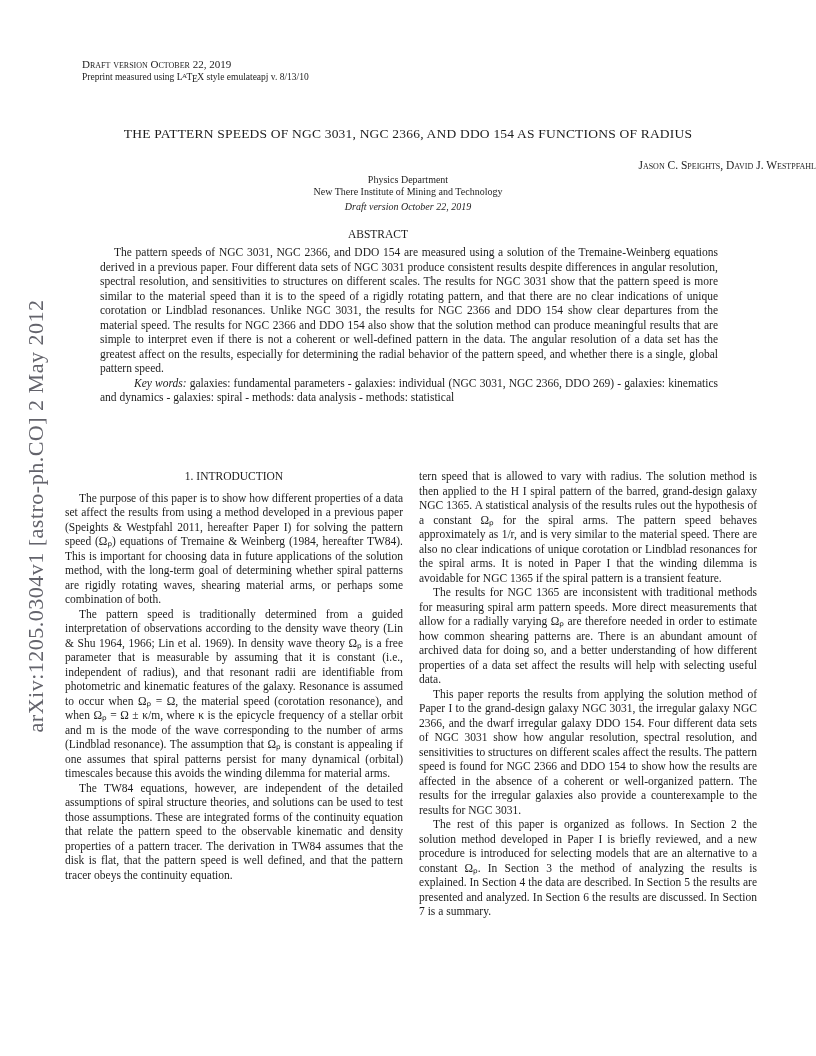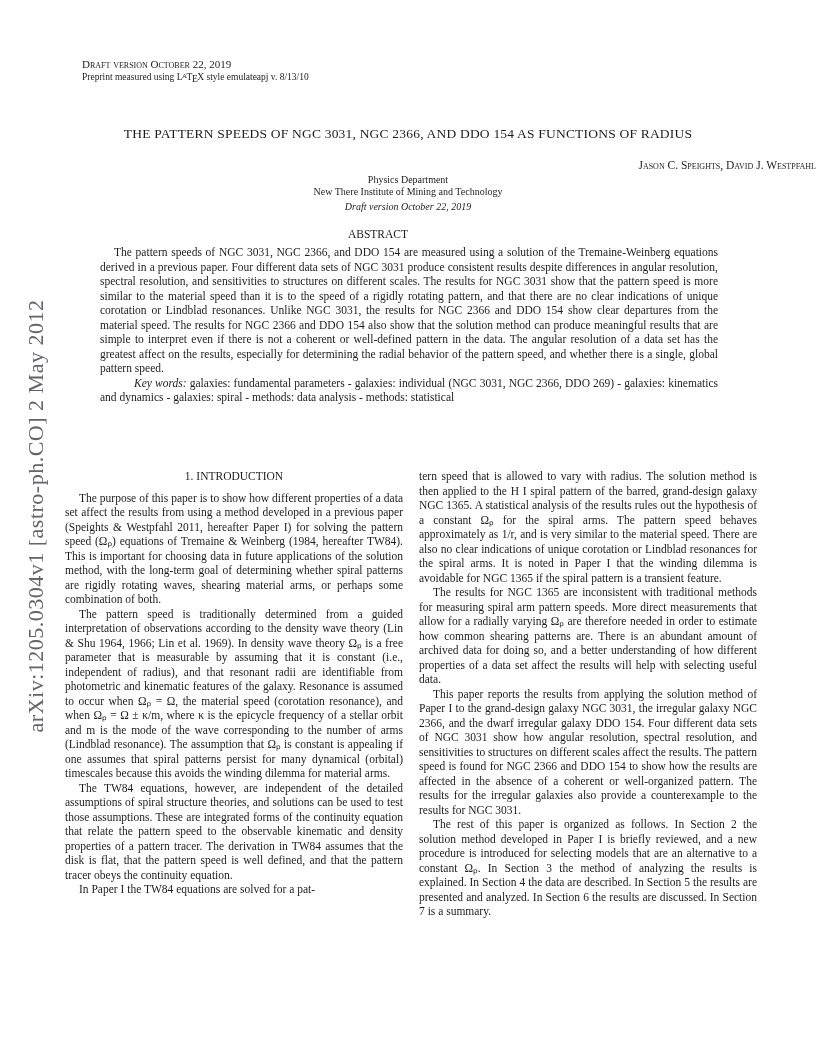--- a/index.html
+++ b/index.html
@@ -161,21 +161,20 @@
     <p>The pattern speeds of NGC 3031, NGC 2366, and DDO 154 are measured using a solution of the Tremaine-Weinberg equations derived in a previous paper. Four different data sets of NGC 3031 produce consistent results despite differences in angular resolution, spectral resolution, and sensitivities to structures on different scales. The results for NGC 3031 show that the pattern speed is more similar to the material speed than it is to the speed of a rigidly rotating pattern, and that there are no clear indications of unique corotation or Lindblad resonances. Unlike NGC 3031, the results for NGC 2366 and DDO 154 show clear departures from the material speed. The results for NGC 2366 and DDO 154 also show that the solution method can produce meaningful results that are simple to interpret even if there is not a coherent or well-defined pattern in the data. The angular resolution of a data set has the greatest affect on the results, especially for determining the radial behavior of the pattern speed, and whether there is a single, global pattern speed.</p>
     <p class="keywords"><span class="kw-label">Key words:</span><span> galaxies: fundamental parameters - galaxies: individual (NGC 3031, NGC 2366, DDO 269) - galaxies: kinematics and dynamics - galaxies: spiral - methods: data analysis - methods: statistical</span></p>
   </div>
 
   <div class="columns">
     <div class="col">
       <h2 class="section-heading">1. INTRODUCTION</h2>
       <p>The purpose of this paper is to show how different properties of a data set affect the results from using a method developed in a previous paper (Speights &amp; Westpfahl 2011, hereafter Paper I) for solving the pattern speed (Ωₚ) equations of Tremaine &amp; Weinberg (1984, hereafter TW84). This is important for choosing data in future applications of the solution method, with the long-term goal of determining whether spiral patterns are rigidly rotating waves, shearing material arms, or perhaps some combination of both.</p>
       <p>The pattern speed is traditionally determined from a guided interpretation of observations according to the density wave theory (Lin &amp; Shu 1964, 1966; Lin et al. 1969). In density wave theory Ωₚ is a free parameter that is measurable by assuming that it is constant (i.e., independent of radius), and that resonant radii are identifiable from photometric and kinematic features of the galaxy. Resonance is assumed to occur when Ωₚ = Ω, the material speed (corotation resonance), and when Ωₚ = Ω ± κ/m, where κ is the epicycle frequency of a stellar orbit and m is the mode of the wave corresponding to the number of arms (Lindblad resonance). The assumption that Ωₚ is constant is appealing if one assumes that spiral patterns persist for many dynamical (orbital) timescales because this avoids the winding dilemma for material arms.</p>
       <p>The TW84 equations, however, are independent of the detailed assumptions of spiral structure theories, and solutions can be used to test those assumptions. These are integrated forms of the continuity equation that relate the pattern speed to the observable kinematic and density properties of a pattern tracer. The derivation in TW84 assumes that the disk is flat, that the pattern speed is well defined, and that the pattern tracer obeys the continuity equation.</p>
-      <p>In Paper I the TW84 equations are solved for a pat-</p>
     </div>
     <div class="col">
       <p class="no-indent">tern speed that is allowed to vary with radius. The solution method is then applied to the H I spiral pattern of the barred, grand-design galaxy NGC 1365. A statistical analysis of the results rules out the hypothesis of a constant Ωₚ for the spiral arms. The pattern speed behaves approximately as 1/r, and is very similar to the material speed. There are also no clear indications of unique corotation or Lindblad resonances for the spiral arms. It is noted in Paper I that the winding dilemma is avoidable for NGC 1365 if the spiral pattern is a transient feature.</p>
       <p>The results for NGC 1365 are inconsistent with traditional methods for measuring spiral arm pattern speeds. More direct measurements that allow for a radially varying Ωₚ are therefore needed in order to estimate how common shearing patterns are. There is an abundant amount of archived data for doing so, and a better understanding of how different properties of a data set affect the results will help with selecting useful data.</p>
       <p>This paper reports the results from applying the solution method of Paper I to the grand-design galaxy NGC 3031, the irregular galaxy NGC 2366, and the dwarf irregular galaxy DDO 154. Four different data sets of NGC 3031 show how angular resolution, spectral resolution, and sensitivities to structures on different scales affect the results. The pattern speed is found for NGC 2366 and DDO 154 to show how the results are affected in the absence of a coherent or well-organized pattern. The results for the irregular galaxies also provide a counterexample to the results for NGC 3031.</p>
       <p>The rest of this paper is organized as follows. In Section 2 the solution method developed in Paper I is briefly reviewed, and a new procedure is introduced for selecting models that are an alternative to a constant Ωₚ. In Section 3 the method of analyzing the results is explained. In Section 4 the data are described. In Section 5 the results are presented and analyzed. In Section 6 the results are discussed. In Section 7 is a summary.</p>
     </div>
   </div>
 
 </div>

